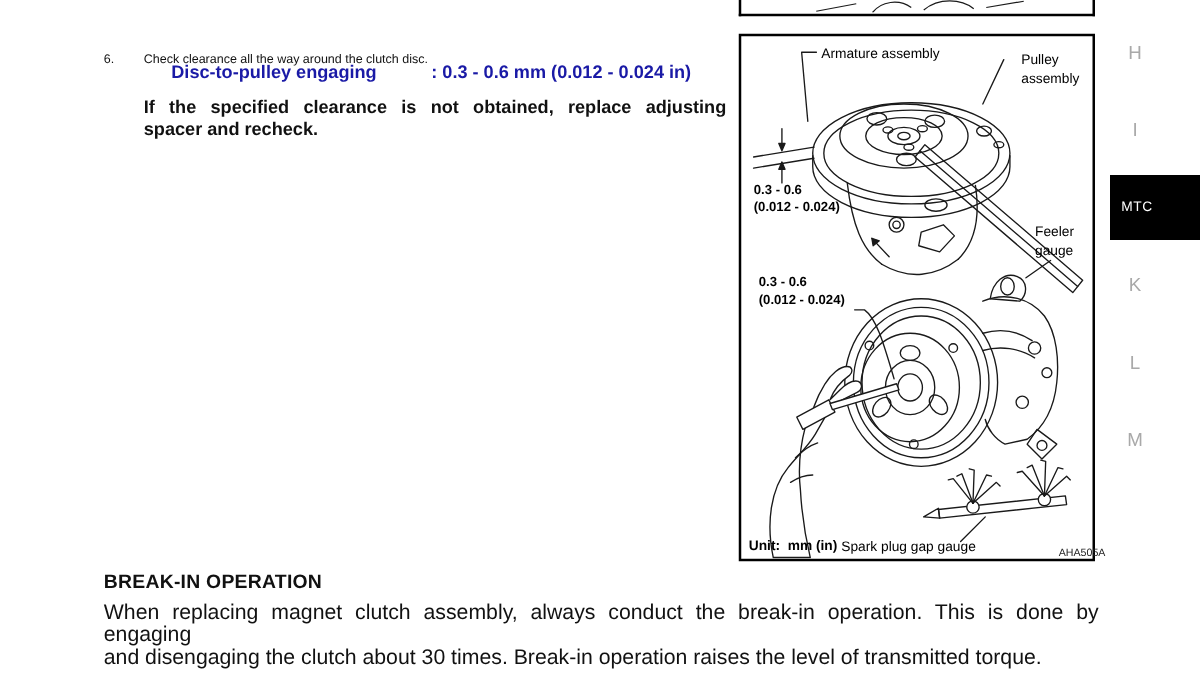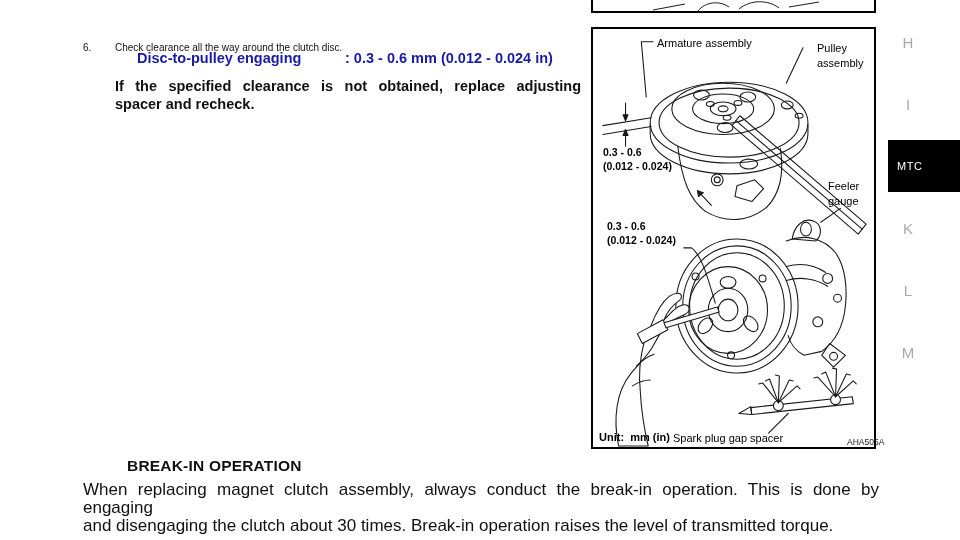--- a/index.html
+++ b/index.html
@@ -12,21 +12,21 @@
   .step-num{display:inline-block;width:32px;}
   .spec-row{position:absolute;top:50px;left:0;width:600px;height:18px;
             font-weight:bold;color:var(--spec-blue,#1a1aa6);font-size:14.5px;}
   .spec-label{position:absolute;left:137px;top:0;}
   .spec-value{position:absolute;left:345px;top:0;}
   .note{position:absolute;left:115px;top:77px;width:466px;
         font-size:14.5px;line-height:18px;font-weight:bold;}
   .just-line{text-align:justify;text-align-last:justify;}
 
   .section-title{position:absolute;left:83px;top:457px;
-                 font-size:15.5px;font-weight:bold;letter-spacing:0.2px;margin-left:44px;}
+                 font-size:15.5px;font-weight:bold;letter-spacing:0.2px;}
   .section-para{position:absolute;left:83px;top:481px;width:796px;
                 font-size:17px;line-height:18px;}
 
   
   .partial-fig{position:absolute;left:591px;top:-3px;width:285px;height:16px;
                border:2px solid #000;border-top:none;box-sizing:border-box;
                overflow:hidden;background:#fff;}
   .partial-id{position:absolute;left:245px;top:-4px;font-size:8px;color:#333;}
 
   .figure-box{position:absolute;left:591px;top:27px;width:285px;height:422px;
@@ -210,21 +210,21 @@
     <div class="fig-label lbl-armature">Armature assembly</div>
     <div class="fig-label lbl-pulley">Pulley
 assembly</div>
     <div class="fig-label dim dim-upper">0.3 - 0.6
 (0.012 - 0.024)</div>
     <div class="fig-label lbl-feeler">Feeler
 gauge</div>
     <div class="fig-label dim dim-lower">0.3 - 0.6
 (0.012 - 0.024)</div>
     <div class="fig-label lbl-unit">Unit:  mm (in)</div>
-    <div class="fig-label lbl-spark">Spark plug gap spacer</div>
+    <div class="fig-label lbl-spark">Spark plug gap gauge</div>
     <div class="fig-label small-id fig-id">AHA505A</div>
   </div>
 
   <div class="side-letter tab-h">H</div>
   <div class="side-letter tab-i">I</div>
   <div class="active-tab">MTC</div>
   <div class="side-letter tab-k">K</div>
   <div class="side-letter tab-l">L</div>
   <div class="side-letter tab-m">M</div>
 

